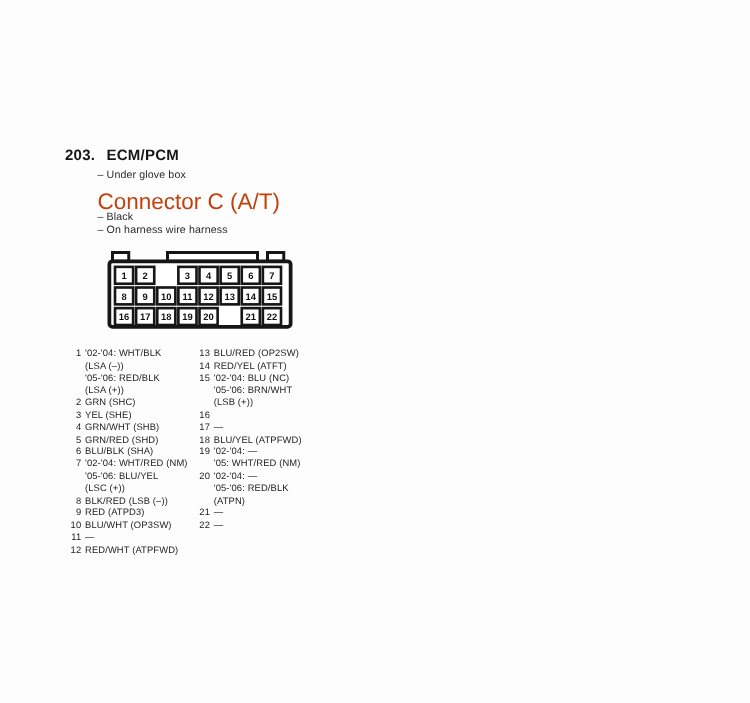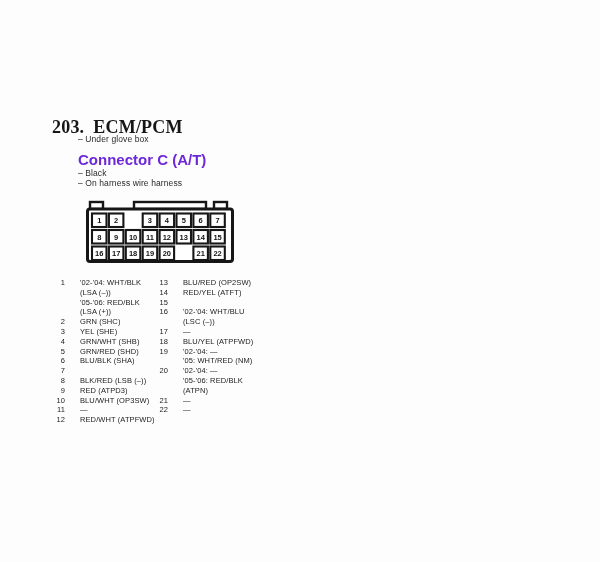--- a/index.html
+++ b/index.html
@@ -17,44 +17,43 @@
     -webkit-font-smoothing: antialiased;
   }
   .page {
     position: absolute;
     inset: 0;
   }
   .section-heading {
     position: absolute;
     left: 52px;
     top: 117px;
-    font-size: 18px;
+    font-size: 12px;
     font-weight: 700;
     letter-spacing: 0.2px;
     color: #161616;
     white-space: nowrap;
-    font-family: Liberation Serif, serif;
   }
   .section-heading .section-number { margin-right: 9px; }
   .sub-note {
     position: absolute;
     font-size: 8.5px;
     color: #2a2a2a;
     white-space: nowrap;
     letter-spacing: 0.1px;
     text-align: center;
   }
   .note-underglove { left: 78px; top: 134px; }
   .connector-heading {
     position: absolute;
     left: 78px;
     top: 151px;
-    font-size: 15px;
-    font-weight: 700;
-    color: #6d28d9;
+    font-size: 18px;
+    font-weight: 400;
+    color: #c2410c;
     white-space: nowrap;
   }
   .note-black   { left: 78px; top: 168px; }
   .note-harness { left: 78px; top: 178px; }
 
   .connector-svg {
     position: absolute;
     left: 83px;
     top: 197px;
   }
@@ -97,21 +96,20 @@
   }
   .pin-num {
     flex: 0 0 15px;
     text-align: right;
     padding-right: 3px;
     white-space: nowrap;
   }
   .pin-text {
     flex: 1 1 auto;
     white-space: nowrap;
-    margin-left: 12px;
   }
 </style>
 </head>
 <body>
 
 <div class="page">
 
   <div class="section-heading">
     <span class="section-number">203.</span><span>ECM/PCM</span>
   </div>
@@ -195,20 +193,21 @@
       <div class="pin-entry">
         <span class="pin-num">5</span>
         <span class="pin-text">GRN/RED (SHD)</span>
       </div>
       <div class="pin-entry">
         <span class="pin-num">6</span>
         <span class="pin-text">BLU/BLK (SHA)</span>
       </div>
       <div class="pin-entry">
         <span class="pin-num">7</span>
+        <span class="pin-text">'02-'04: WHT/RED (NM)<br>'05-'06: BLU/YEL<br>(LSC (+))</span>
       </div>
       <div class="pin-entry">
         <span class="pin-num">8</span>
         <span class="pin-text">BLK/RED (LSB (–))</span>
       </div>
       <div class="pin-entry">
         <span class="pin-num">9</span>
         <span class="pin-text">RED (ATPD3)</span>
       </div>
       <div class="pin-entry">
@@ -228,24 +227,24 @@
       <div class="pin-entry">
         <span class="pin-num">13</span>
         <span class="pin-text">BLU/RED (OP2SW)</span>
       </div>
       <div class="pin-entry">
         <span class="pin-num">14</span>
         <span class="pin-text">RED/YEL (ATFT)</span>
       </div>
       <div class="pin-entry">
         <span class="pin-num">15</span>
+        <span class="pin-text">'02-'04: BLU (NC)<br>'05-'06: BRN/WHT<br>(LSB (+))</span>
       </div>
       <div class="pin-entry">
         <span class="pin-num">16</span>
-        <span class="pin-text">'02-'04: WHT/BLU<br>(LSC (–))</span>
       </div>
       <div class="pin-entry">
         <span class="pin-num">17</span>
         <span class="pin-text">—</span>
       </div>
       <div class="pin-entry">
         <span class="pin-num">18</span>
         <span class="pin-text">BLU/YEL (ATPFWD)</span>
       </div>
       <div class="pin-entry">

